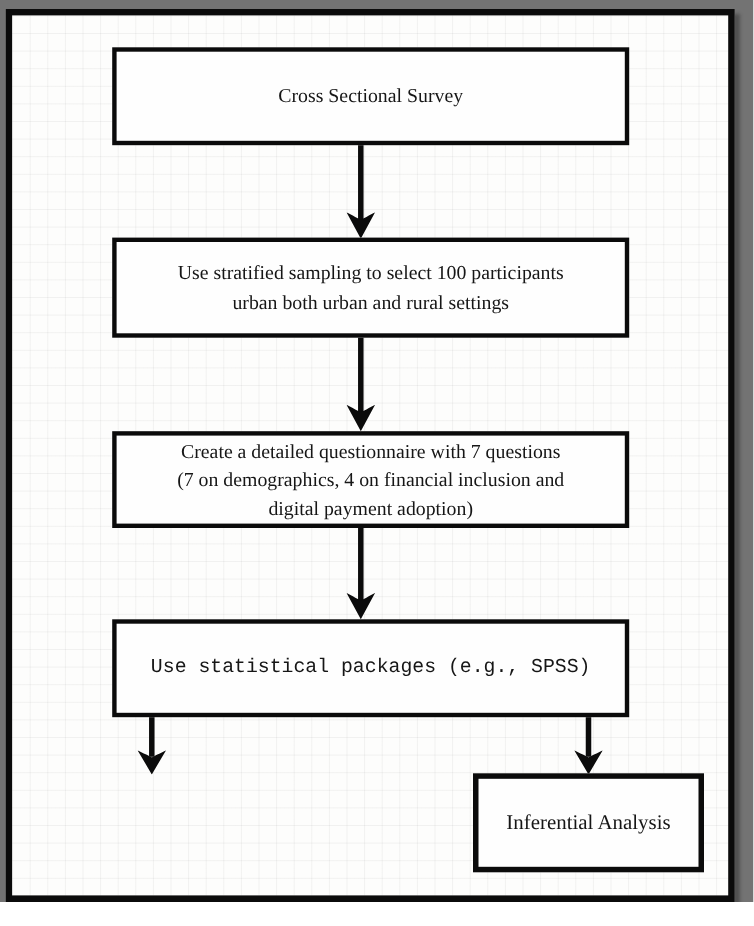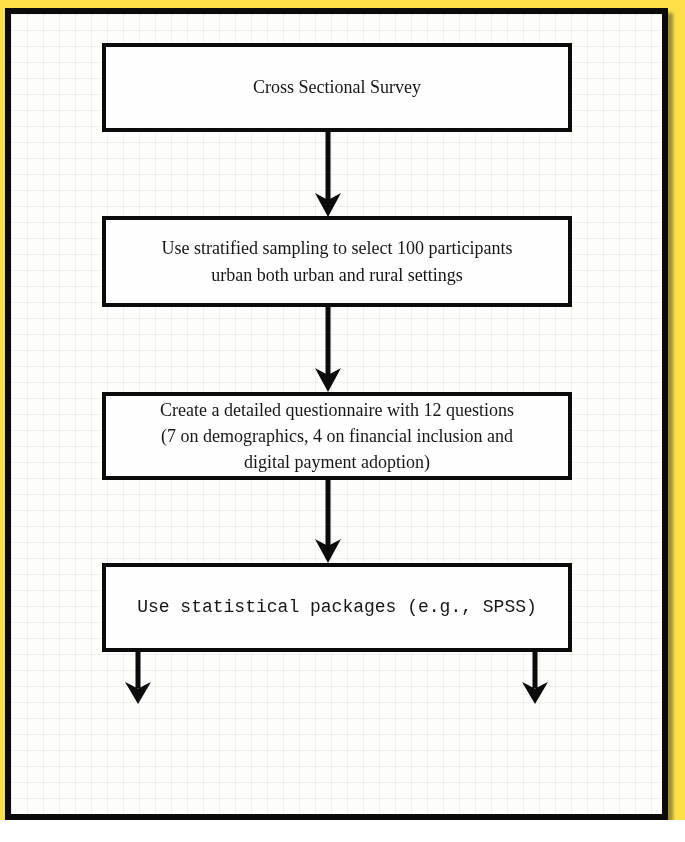--- a/index.html
+++ b/index.html
@@ -4,21 +4,21 @@
 <style>
   html, body {
     margin: 0;
     padding: 0;
     background: #ffffff;
   }
   .canvas {
     position: relative;
     width: 685px;
     height: 820px;
-    background: #fde047;
+    background: #737373;
     font-family: "Liberation Serif", "DejaVu Serif", serif;
     overflow: hidden;
   }
   .frame {
     position: absolute;
     left: 5px;
     top: 8px;
     width: 663px;
     height: 812px;
     box-sizing: border-box;
@@ -103,21 +103,21 @@
   </div>
 
   <div class="arrow arrow-2">
     <span class="shaft"></span>
     <svg width="26" height="24" viewBox="0 0 26 24" aria-hidden="true">
       <path d="M13 24 L0 0 Q13 7 13 7 Q13 7 26 0 Z" fill="#0b0b0b"></path>
     </svg>
   </div>
 
   <div class="node node-3">
-    <span class="line">Create a detailed questionnaire with 12 questions</span>
+    <span class="line">Create a detailed questionnaire with 7 questions</span>
     <span class="line">(7 on demographics, 4 on financial inclusion and</span>
     <span class="line">digital payment adoption)</span>
   </div>
 
   <div class="arrow arrow-3">
     <span class="shaft"></span>
     <svg width="26" height="24" viewBox="0 0 26 24" aria-hidden="true">
       <path d="M13 24 L0 0 Q13 7 13 7 Q13 7 26 0 Z" fill="#0b0b0b"></path>
     </svg>
   </div>
@@ -134,14 +134,17 @@
   </div>
 
   <div class="arrow arrow-5">
     <span class="shaft"></span>
     <svg width="26" height="22" viewBox="0 0 26 22" aria-hidden="true">
       <path d="M13 22 L0 0 Q13 6.5 13 6.5 Q13 6.5 26 0 Z" fill="#0b0b0b"></path>
     </svg>
   </div>
 
 
+  <div class="node node-6">
+    <span class="line">Inferential Analysis</span>
+  </div>
 
 </div>
 
 </body></html>

